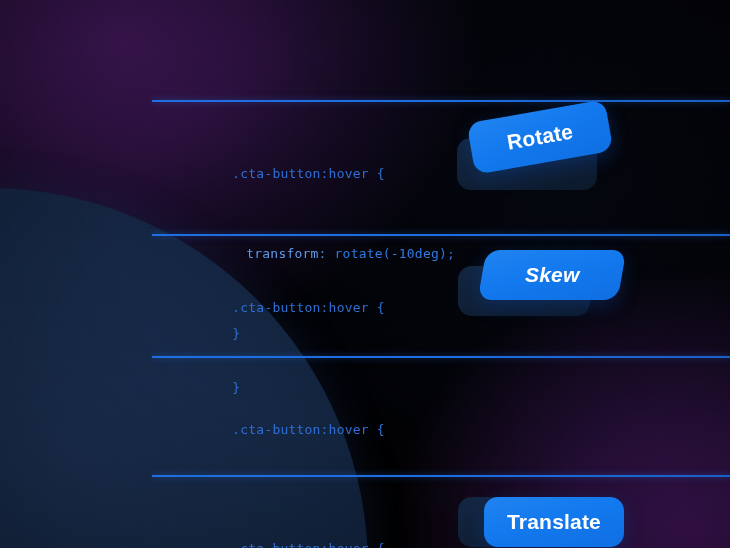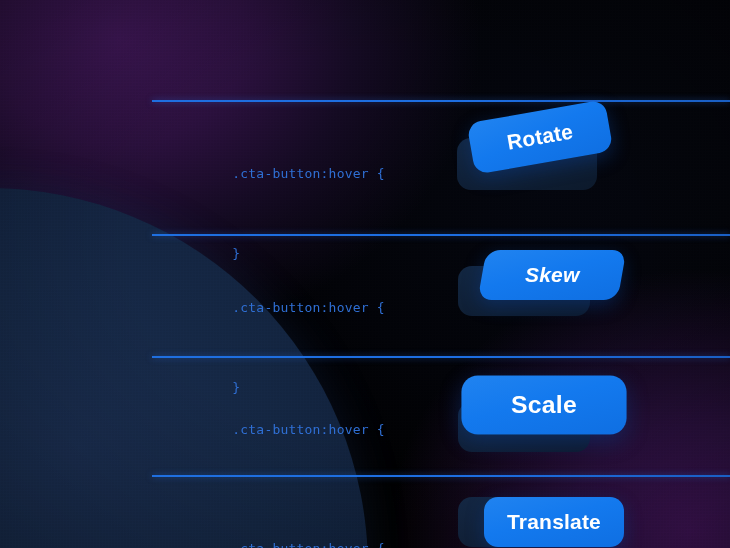--- a/index.html
+++ b/index.html
@@ -173,20 +173,23 @@
 
   <div class="rows">
 
     <div class="row r1">
       <div class="divider"></div>
 
       <div class="code">
         <span class="ln">
           <span class="tok-sel">.cta-button:hover</span><span> </span><span class="tok-brace">{</span>
         </span>
+        <span class="ln indent-2">
+          <span class="tok-prop">transform</span><span class="tok-colon">:</span><span> </span><span class="tok-val">rotate(-10deg)</span><span class="tok-punc">;</span>
+        </span>
         <span class="ln">
           <span class="tok-brace">}</span>
         </span>
       </div>
 
       <div class="btn-area">
         <div class="ghost"></div>
         <div class="btn">
           <span class="label">Rotate</span>
         </div>
@@ -216,26 +219,20 @@
     <div class="row r3">
       <div class="divider"></div>
 
       <div class="code">
         <span class="ln">
           <span class="tok-sel">.cta-button:hover</span><span> </span><span class="tok-brace">{</span>
         </span>
         
       </div>
 
-      <div class="btn-area">
-        <div class="ghost"></div>
-        <div class="btn">
-          <span class="label">Scale</span>
-        </div>
-      </div>
     </div>
 
     <div class="row r4">
       <div class="divider"></div>
 
       <div class="code">
         <span class="ln">
           <span class="tok-sel">.cta-button:hover</span><span> </span><span class="tok-brace">{</span>
         </span>
         

